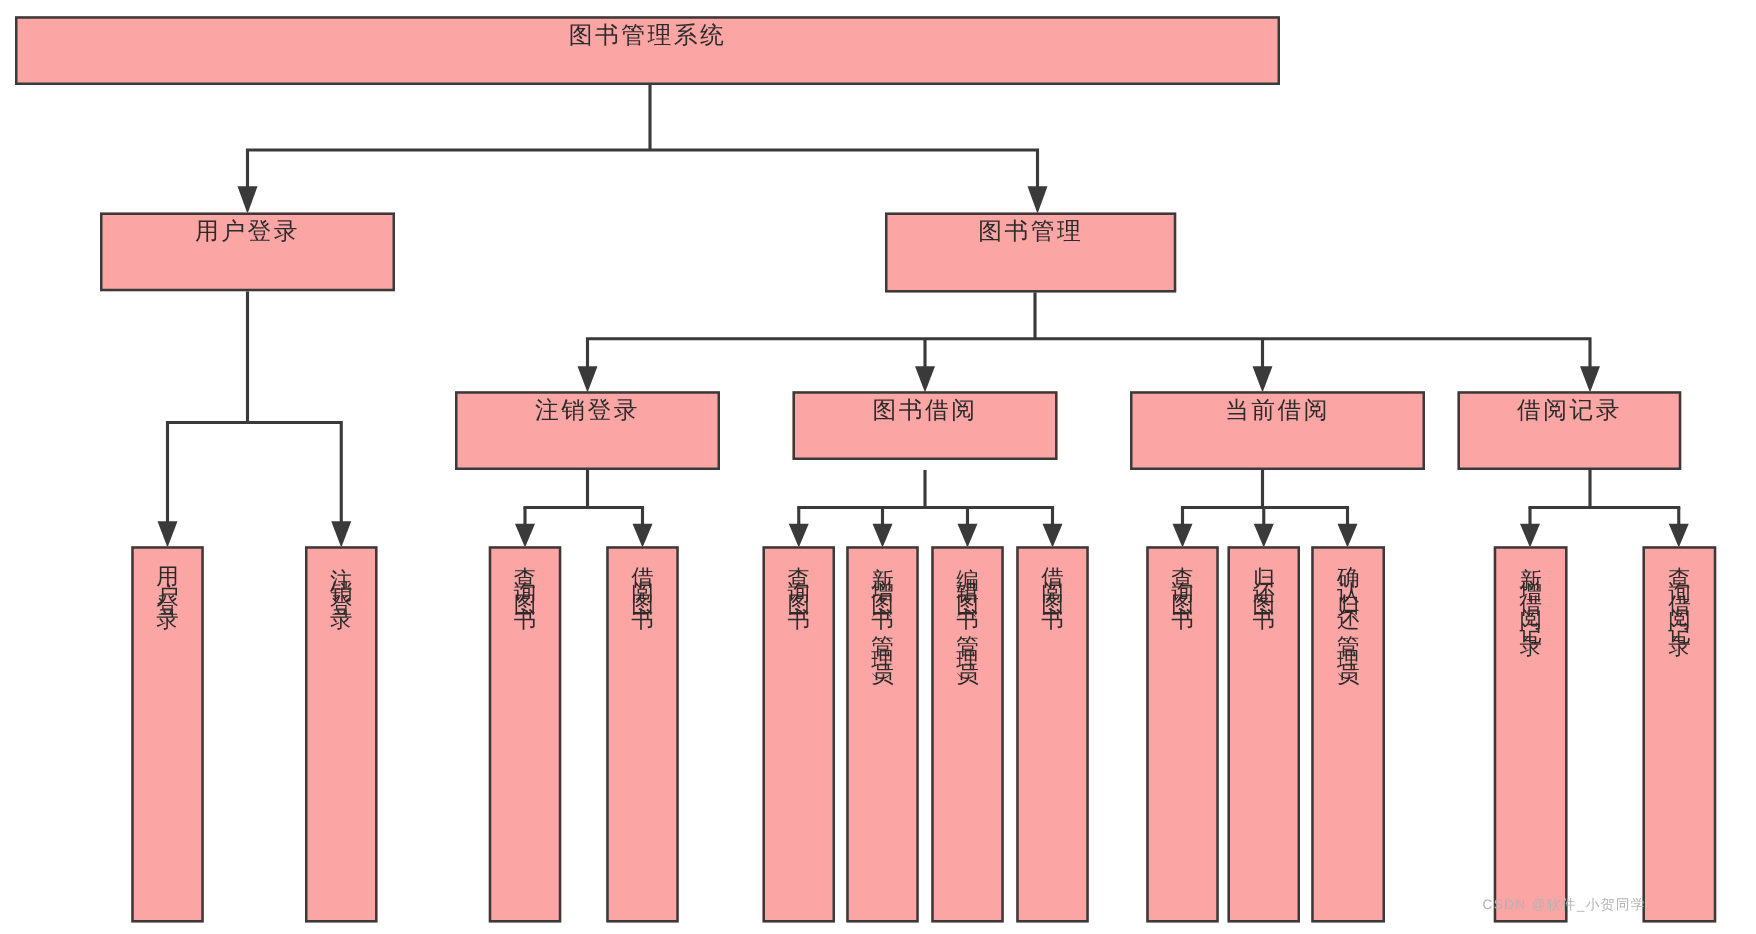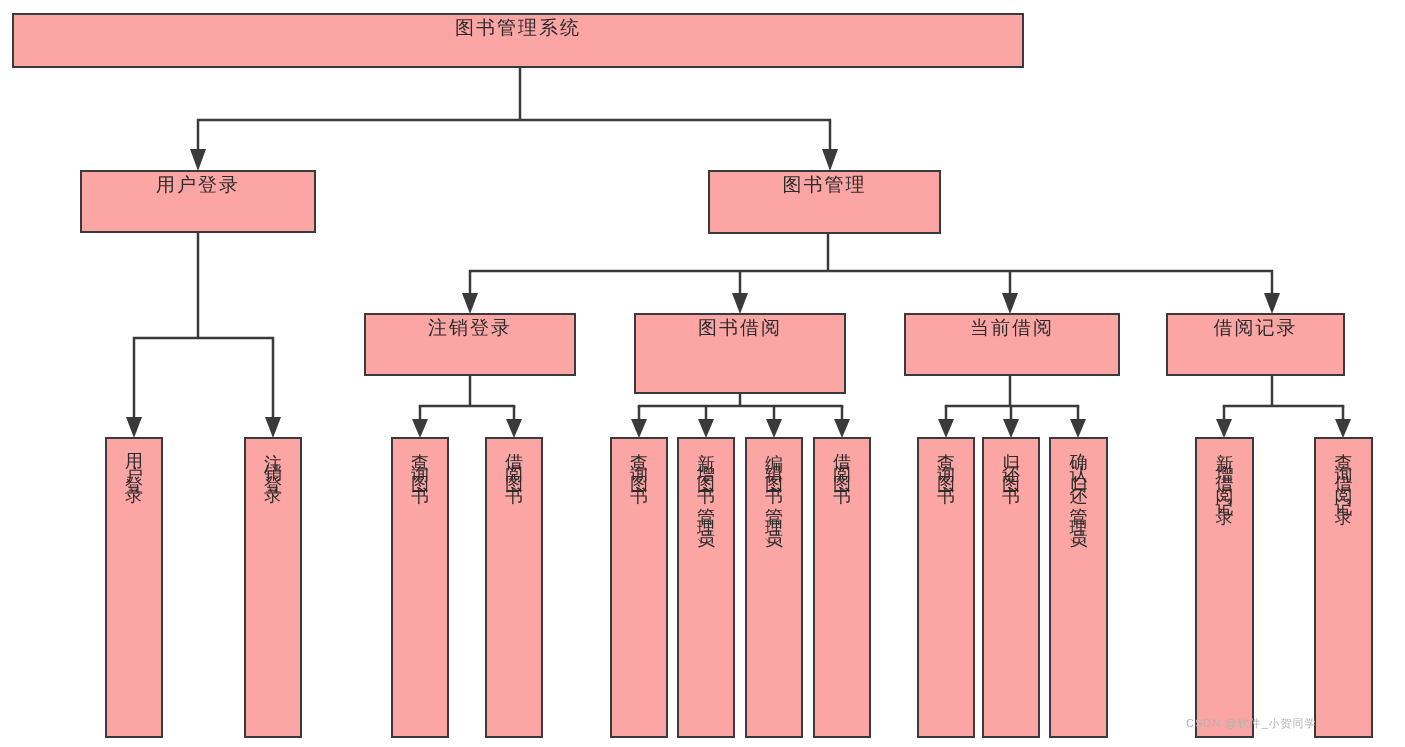--- a/index.html
+++ b/index.html
@@ -115,24 +115,24 @@
   <div class="node h" style="left:80px;top:170px;width:236px;height:63px">
     <span>用户登录</span>
   </div>
   <div class="node h" style="left:708px;top:170px;width:233px;height:64px">
     <span>图书管理</span>
   </div>
 
   <div class="node h" style="left:364px;top:313px;width:212px;height:63px">
     <span>注销登录</span>
   </div>
-  <div class="node h" style="left:634px;top:313px;width:212px;height:81px">
+  <div class="node h" style="left:634px;top:313px;width:212px;height:55px">
     <span>图书借阅</span>
   </div>
-  <div class="node h" style="left:904px;top:313px;width:216px;height:63px">
+  <div class="node h" style="left:904px;top:313px;width:236px;height:63px">
     <span>当前借阅</span>
   </div>
   <div class="node h" style="left:1166px;top:313px;width:179px;height:63px">
     <span>借阅记录</span>
   </div>
 
   <div class="node v" style="left:105px;top:437px;width:58px;height:301px">
     <span>用户登录</span>
   </div>
   <div class="node v" style="left:244px;top:437px;width:58px;height:301px">

